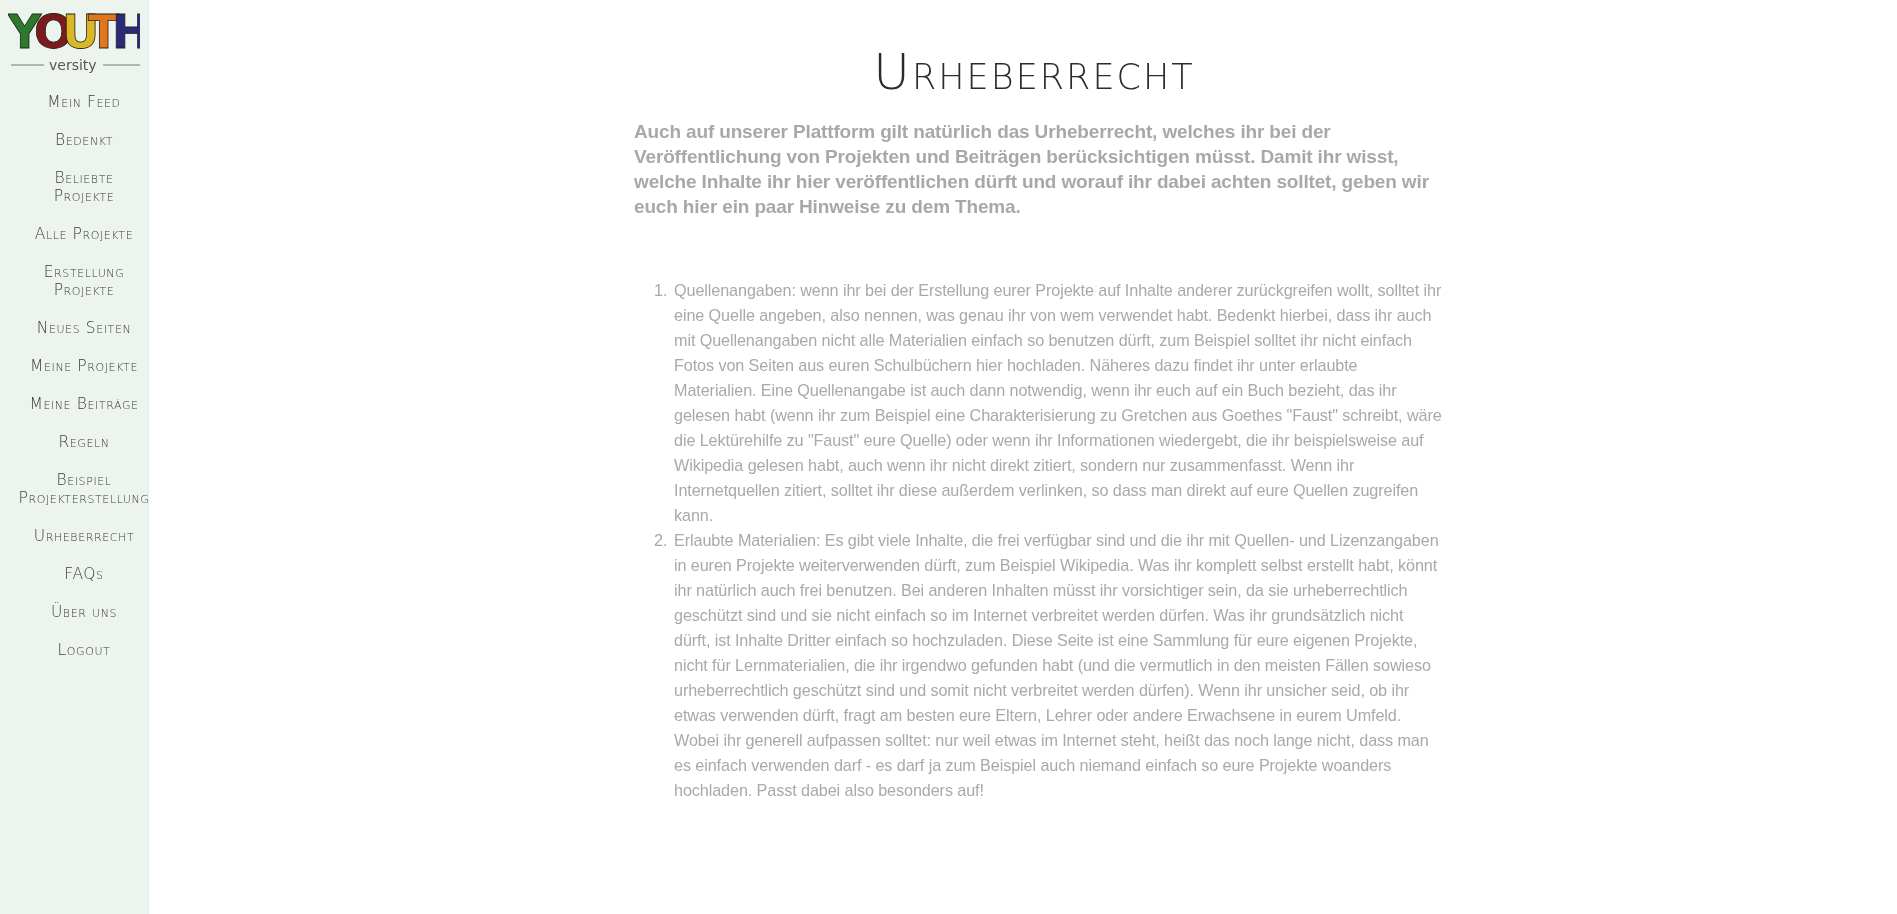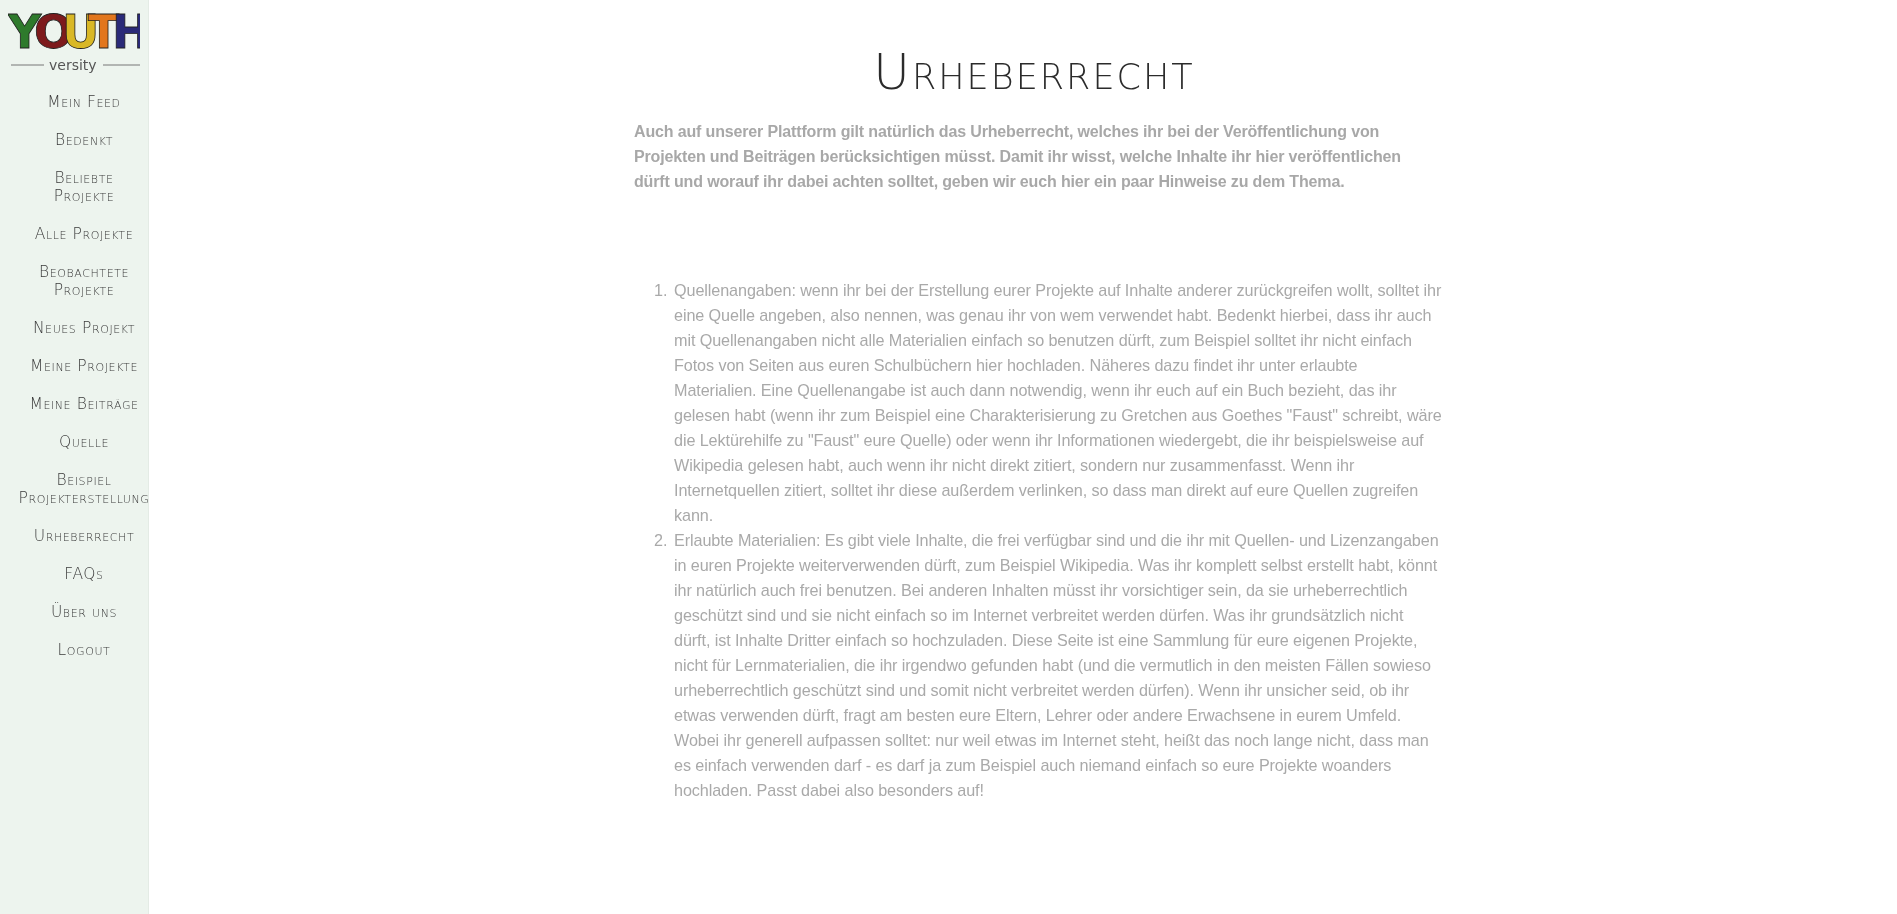--- a/index.html
+++ b/index.html
@@ -24,21 +24,21 @@
   .faqs-u { }
 
   .main { position: absolute; left: 634px; top: 0; width: 800px; }
   .title {
     position: absolute; left: 0; top: 44px; width: 800px; text-align: center;
     font-family: "DejaVu Sans", sans-serif; font-variant: small-caps; font-weight: 200;
     font-size: 50px; letter-spacing: 2px; color: #2b2b2b; line-height: 56px;
   }
   .intro {
     position: absolute; left: 0; top: 119px; width: 800px;
-    font-size: 16px; line-height: 25px; color: #a8a8a8; font-weight: 600;
+    font-size: 19px; line-height: 25px; color: #a8a8a8; font-weight: 600;
     letter-spacing: -0.15px;
   }
   .list {
     position: absolute; left: 40px; top: 278px; width: 770px;
     font-size: 16.2px; line-height: 25px; color: #a9a9a9; letter-spacing: -0.1px;
   }
   .list .li { position: relative; padding-left: 0; }
   .list .num { position: absolute; left: -20px; top: 0; }
 </style>
 </head>
@@ -66,34 +66,34 @@
         <span class="l">Bedenkt</span>
       </a>
     <a class="nav-item two">
         <span class="l">Beliebte</span>
         <span class="l">Projekte</span>
       </a>
     <a class="nav-item">
         <span class="l">Alle Projekte</span>
       </a>
     <a class="nav-item two">
-        <span class="l">Beobachtete</span>
+        <span class="l">Erstellung</span>
         <span class="l">Projekte</span>
       </a>
     <a class="nav-item">
-        <span class="l">Neues Projekt</span>
+        <span class="l">Neues Seiten</span>
       </a>
     <a class="nav-item">
         <span class="l">Meine Projekte</span>
       </a>
     <a class="nav-item">
         <span class="l">Meine Beiträge</span>
       </a>
     <a class="nav-item">
-        <span class="l">Quelle</span>
+        <span class="l">Regeln</span>
       </a>
     <a class="nav-item two">
         <span class="l">Beispiel</span>
         <span class="l">Projekterstellung</span>
       </a>
     <a class="nav-item">
         <span class="l">Urheberrecht</span>
       </a>
     <a class="nav-item">
         <span class="l faqs-u">FAQs</span>

